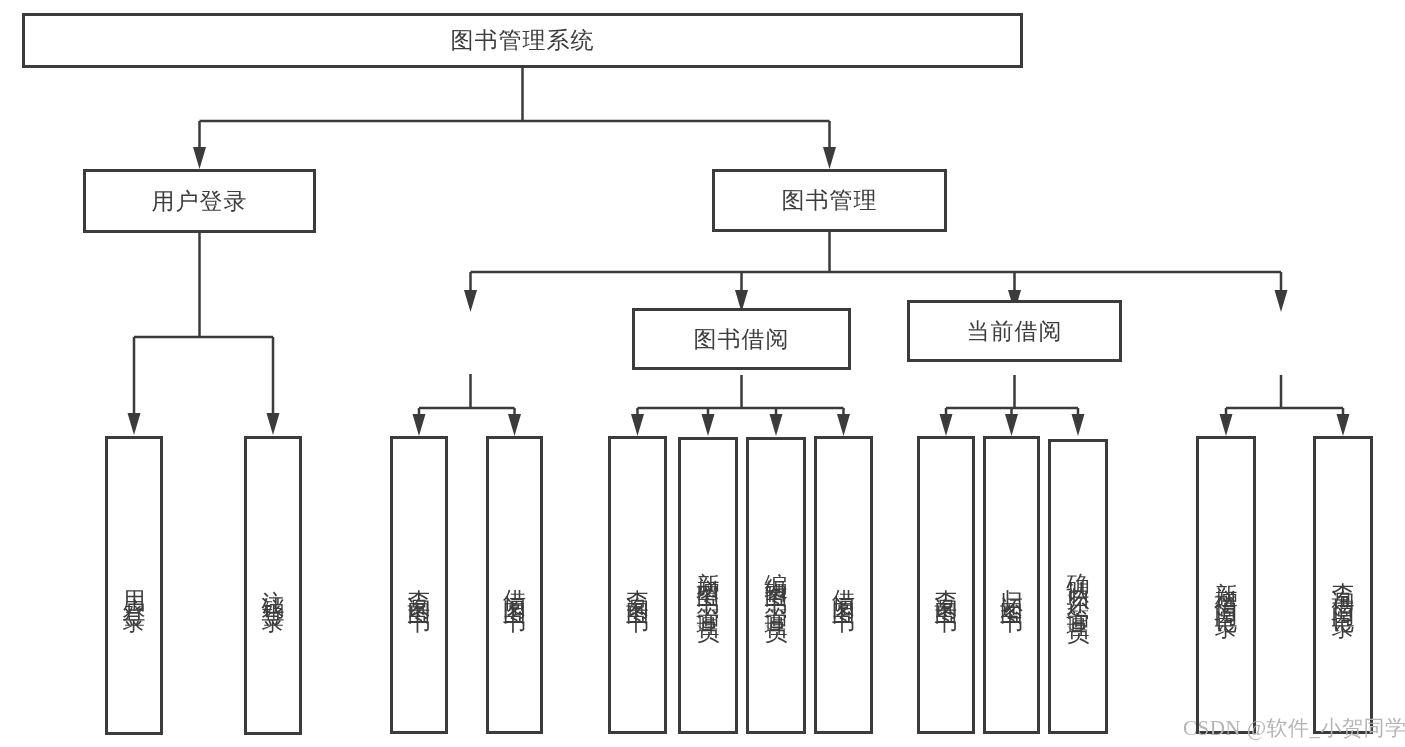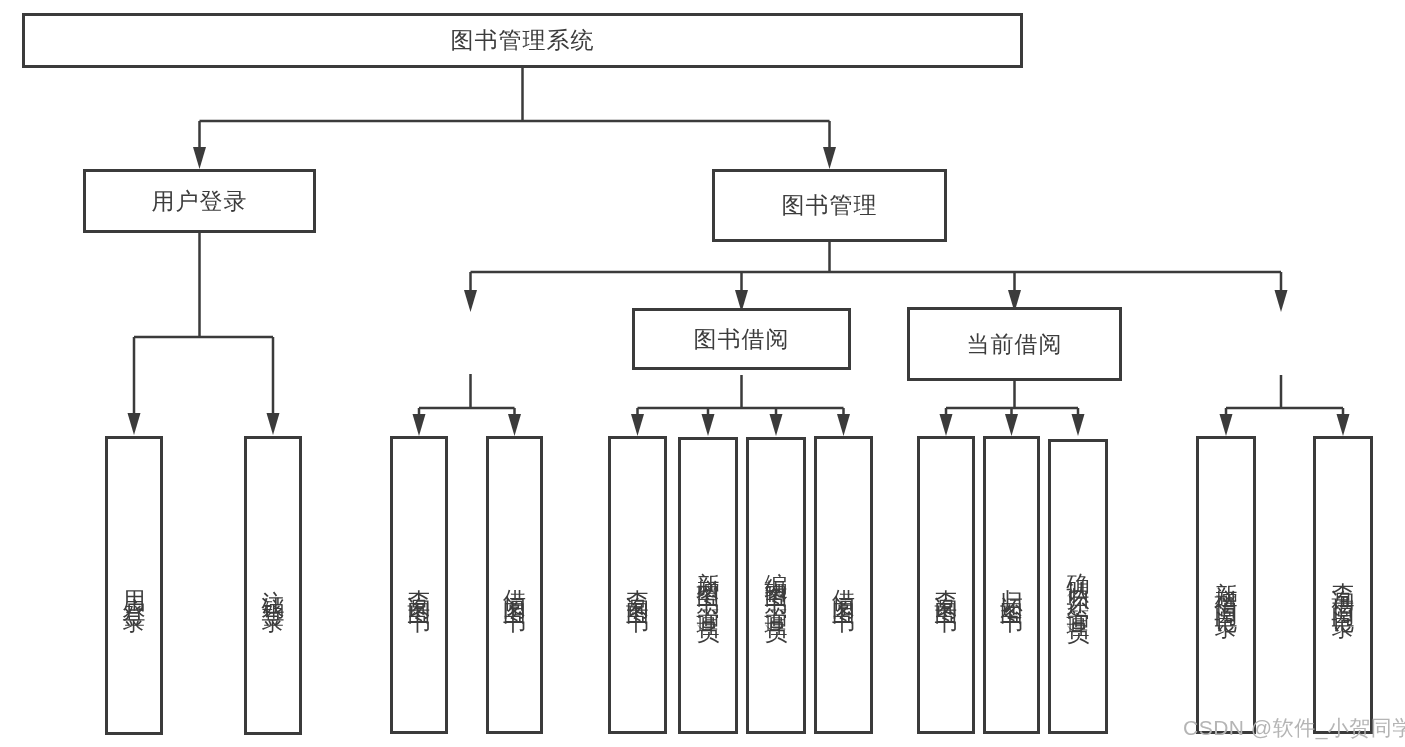--- a/index.html
+++ b/index.html
@@ -1,18 +1,18 @@
 <!DOCTYPE html>
 <html><head>
 <meta charset="utf-8">
 <style>
   html,body{margin:0;padding:0;background:#ffffff;}
   .stage{
     position:relative;width:1405px;height:747px;background:#ffffff;overflow:hidden;
-    font-family:Liberation Sans, sans-serif;color:#3c3c3c;
+    font-family:Liberation Serif, serif;color:#3c3c3c;
   }
   .connectors{position:absolute;left:0;top:0;width:1405px;height:747px;pointer-events:none;}
   .connectors path{stroke:#3b3b3b;stroke-width:2.5;fill:none;}
   .connectors polygon{fill:#3b3b3b;stroke:none;}
   .box{
     position:absolute;box-sizing:border-box;background:#ffffff;
     border:3px solid #3b3b3b;display:flex;align-items:center;justify-content:center;
     white-space:nowrap;
   }
   .box.h{font-size:23px;letter-spacing:1px;}
@@ -76,24 +76,24 @@
     <g>
       <path d="M1281 375 V408 M1226 408 H1343 M1226 408 V415 M1343 408 V415"></path>
       <polygon points="1219.5,414 1232.5,414 1226,436"></polygon>
       <polygon points="1336.5,414 1349.5,414 1343,436"></polygon>
     </g>
   </svg>
 
   <div class="box h" style="left:22px;top:13px;width:1001px;height:55px">图书管理系统</div>
 
   <div class="box h" style="left:83px;top:169px;width:233px;height:64px">用户登录</div>
-  <div class="box h" style="left:712px;top:169px;width:235px;height:73px">图书管理</div>
+  <div class="box h" style="left:712px;top:169px;width:235px;height:63px">图书管理</div>
 
   <div class="box h" style="left:632px;top:308px;width:219px;height:62px">图书借阅</div>
-  <div class="box h" style="left:907px;top:307px;width:215px;height:74px">当前借阅</div>
+  <div class="box h" style="left:907px;top:300px;width:215px;height:62px">当前借阅</div>
 
   <div class="box v" style="left:105px;top:436px;width:58px;height:299px">用户登录</div>
   <div class="box v" style="left:244px;top:436px;width:58px;height:299px">注销登录</div>
 
   <div class="box v" style="left:390px;top:436px;width:58px;height:298px">查询图书</div>
   <div class="box v" style="left:486px;top:436px;width:57px;height:298px">借阅图书</div>
 
   <div class="box v" style="left:608px;top:436px;width:59px;height:298px">查询图书</div>
   <div class="box v" style="left:678px;top:437px;width:60px;height:297px">新增图书（管理员）</div>
   <div class="box v" style="left:746px;top:437px;width:60px;height:297px">编辑图书（管理员）</div>

